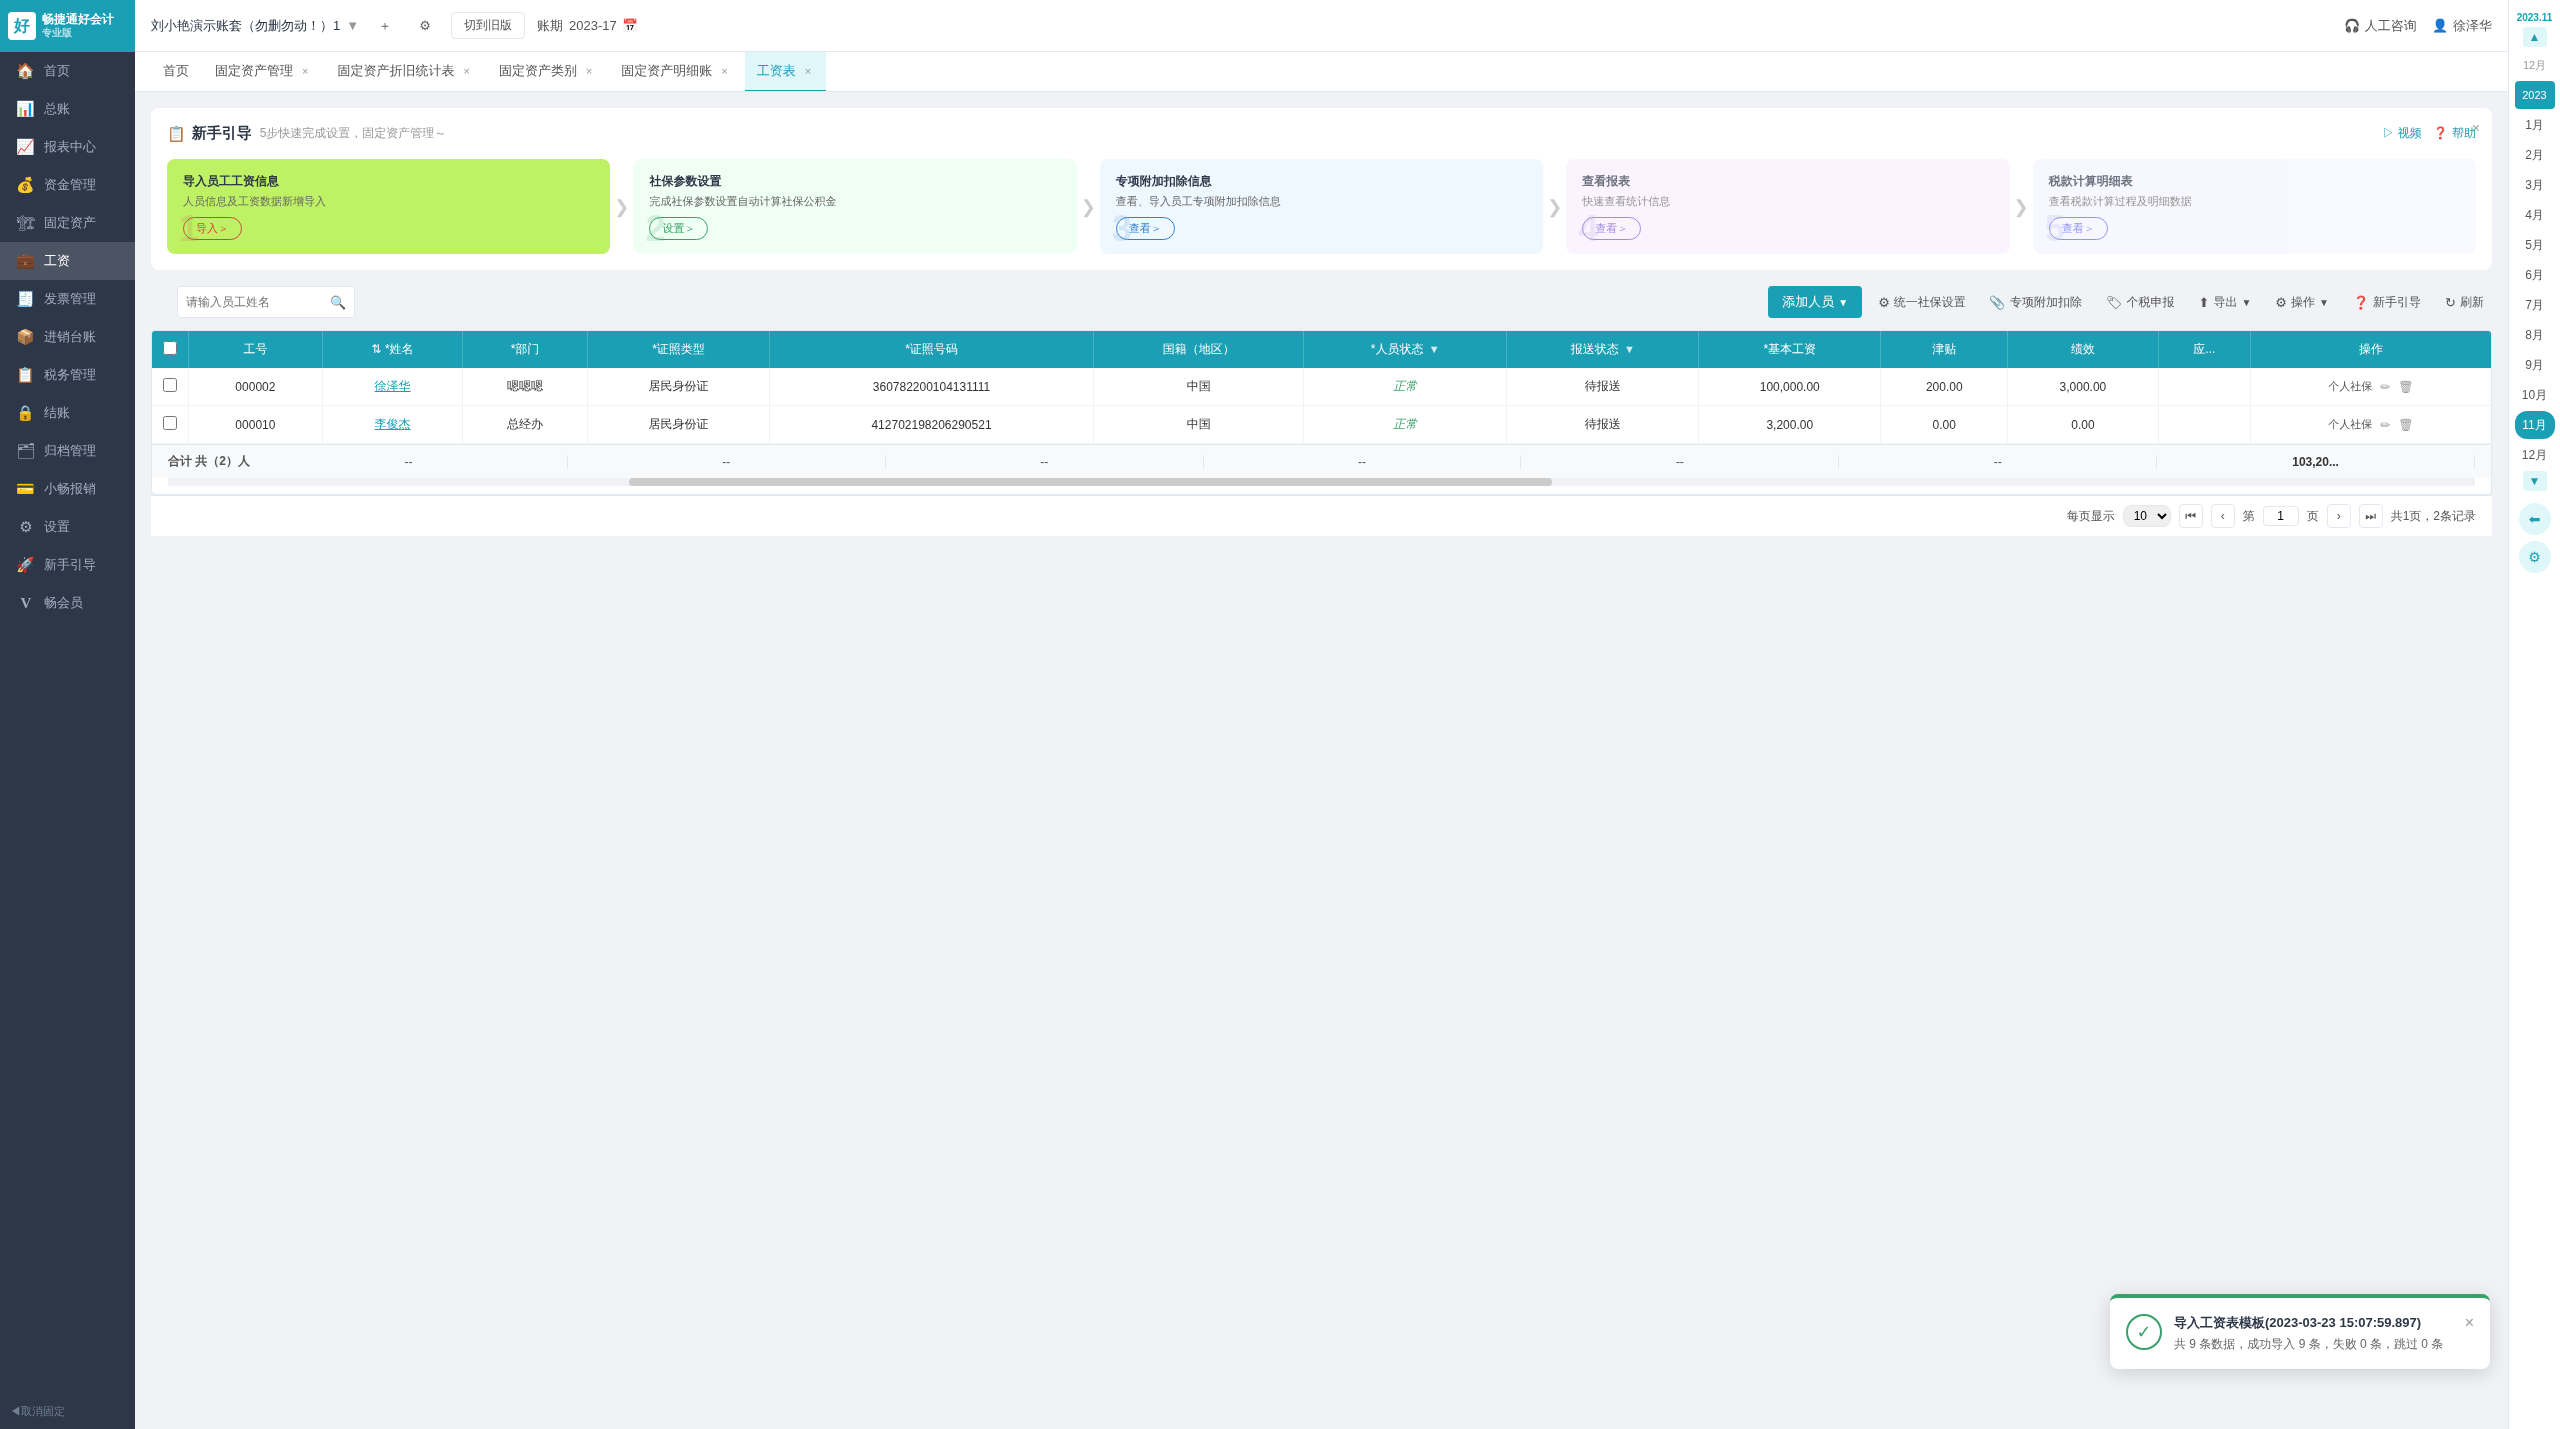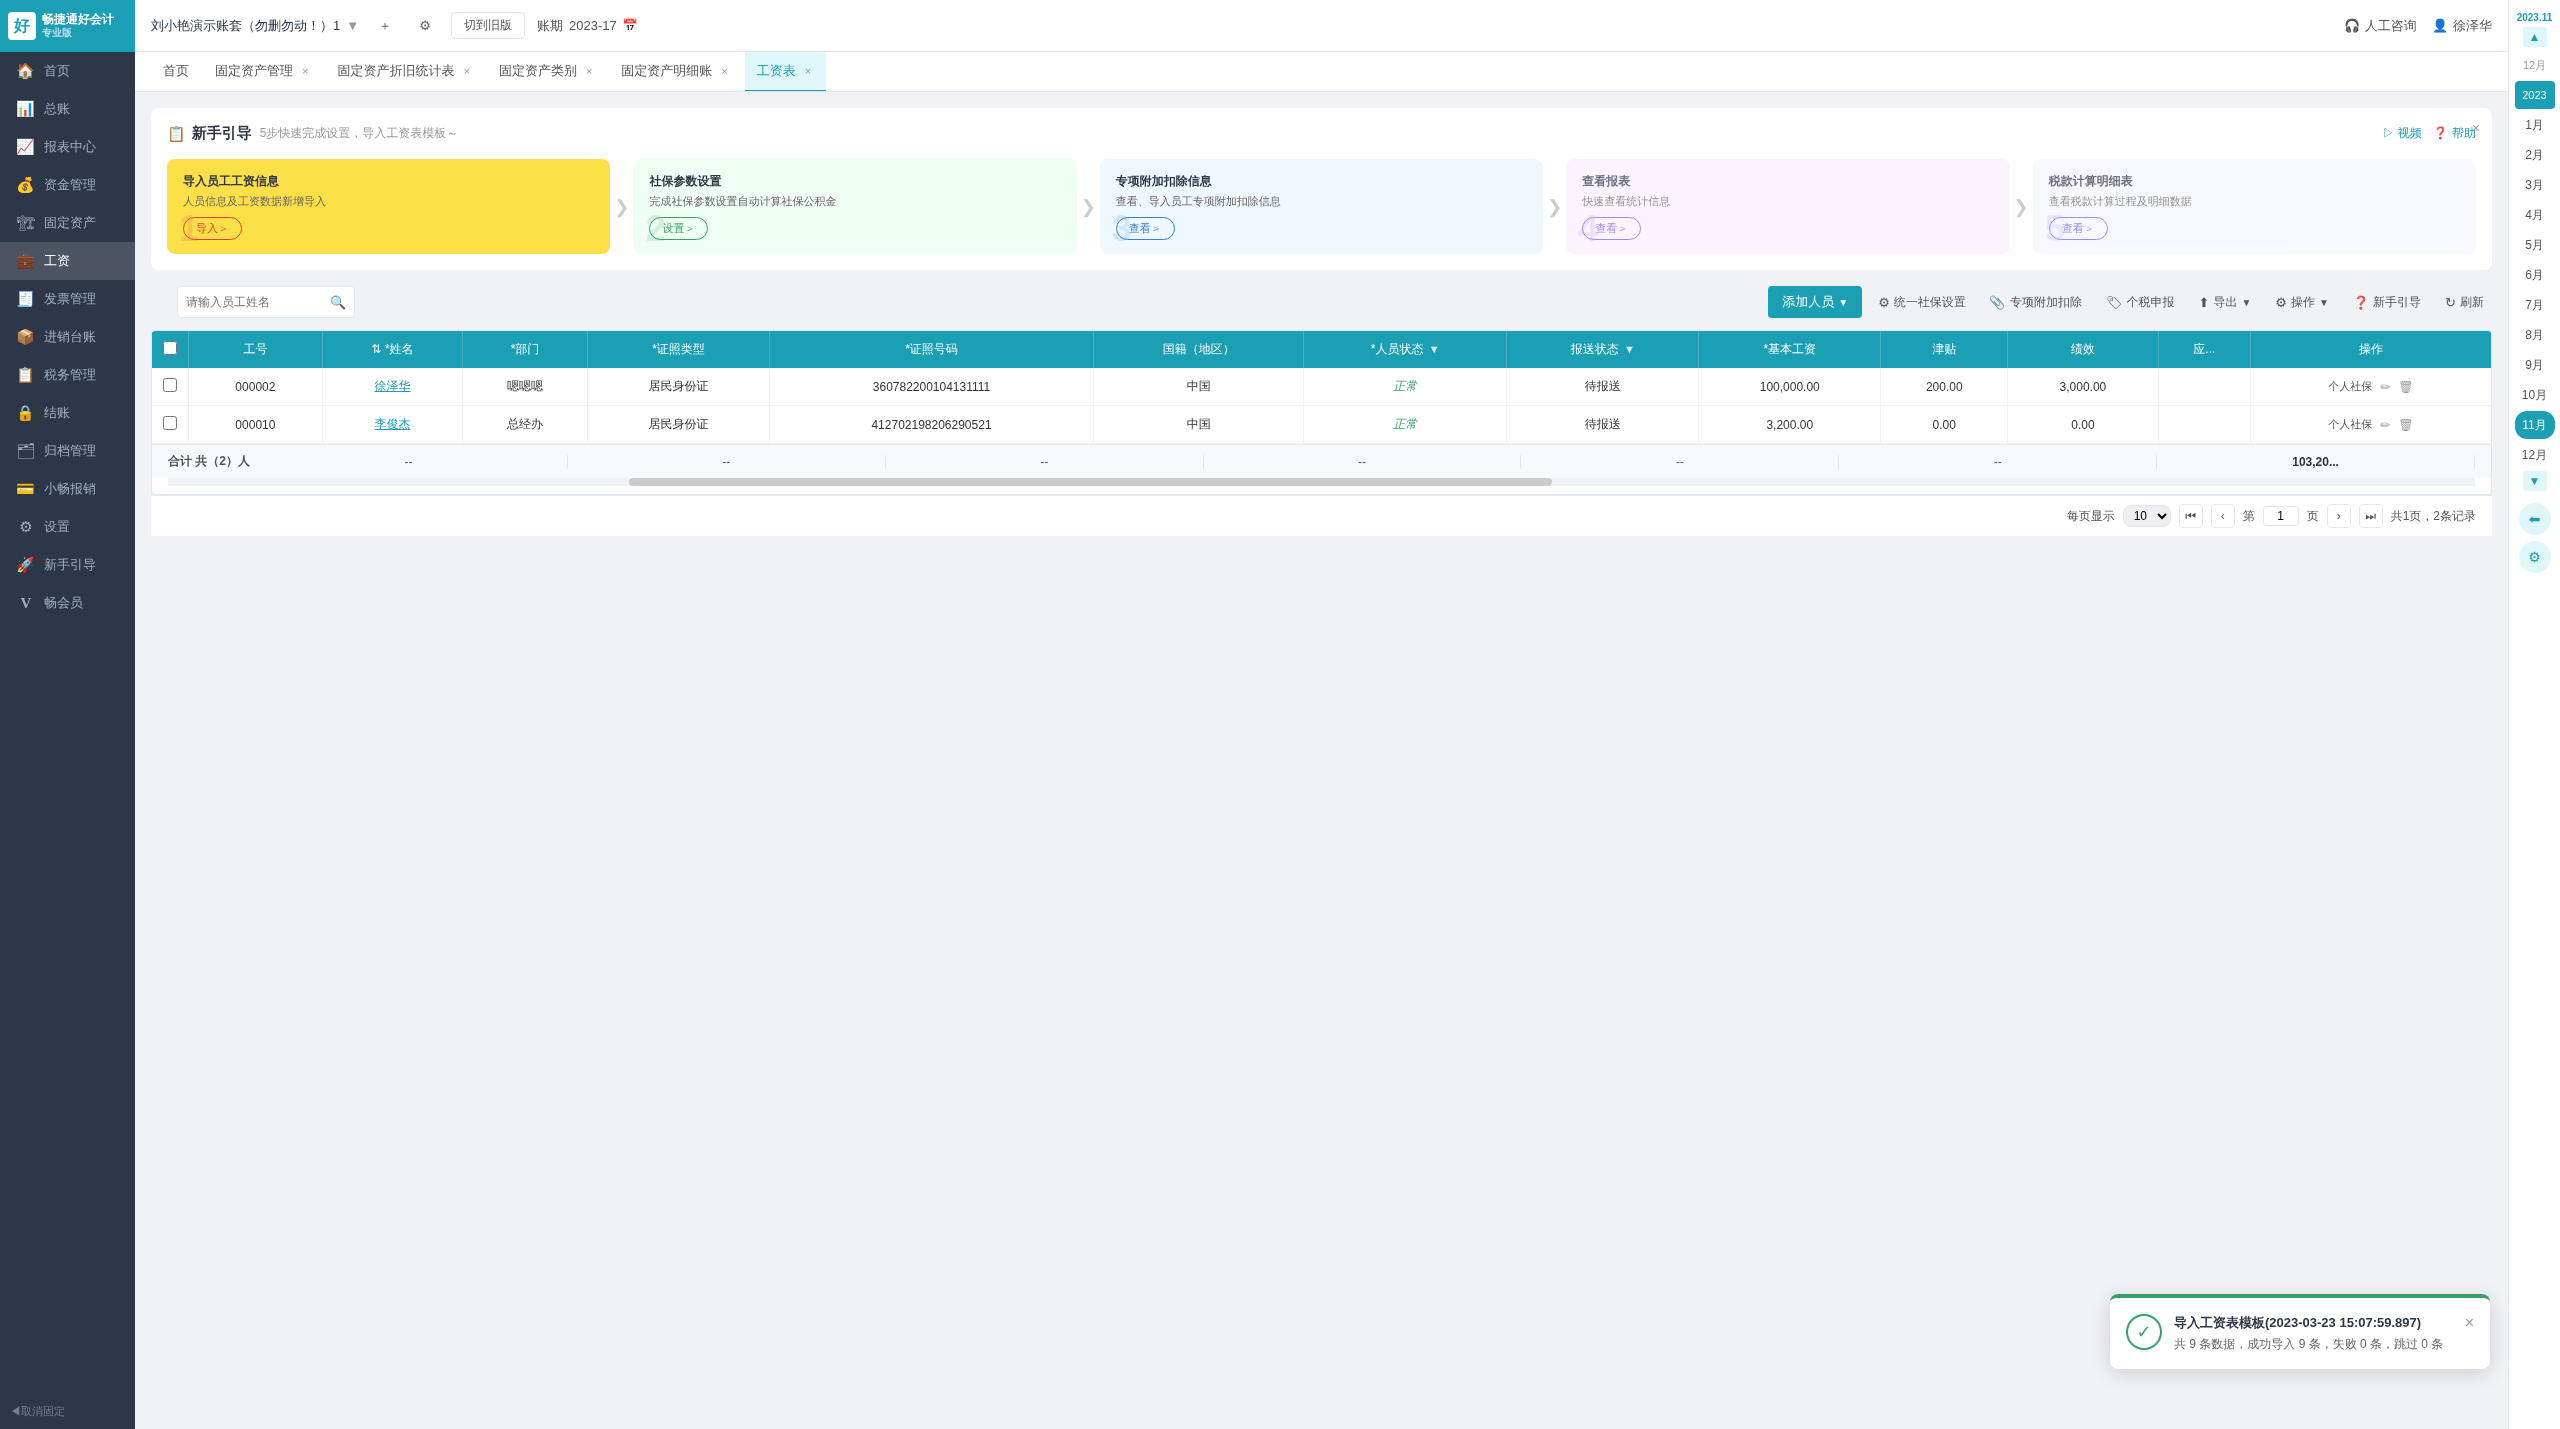--- a/index.html
+++ b/index.html
@@ -206,21 +206,21 @@
       align-items: center;
       gap: 0;
     }
     .guide-step {
       flex: 1;
       border-radius: 8px;
       padding: 14px 16px;
       position: relative;
       min-height: 90px;
     }
-    .guide-step-1 { background: #fde047; }
+    .guide-step-1 { background: #bef264; }
     .guide-step-2 { background: #f0fff4; }
     .guide-step-3 { background: #f0f8ff; }
     .guide-step-4 { background: #faf0ff; opacity: 0.7; }
     .guide-step-5 { background: #f5f5ff; opacity: 0.7; }
     .guide-arrow {
       color: #ccc;
       font-size: 18px;
       padding: 0 4px;
       flex-shrink: 0;
     }
@@ -684,21 +684,21 @@
   </div>
 
   <div class="content-area">
 
     <div class="guide-panel">
       <div class="guide-header">
         <div class="guide-title">
           <span>📋</span>
           <span>新手引导</span>
         </div>
-        <span class="guide-sub">5步快速完成设置，导入工资表模板～</span>
+        <span class="guide-sub">5步快速完成设置，固定资产管理～</span>
         <div class="guide-links">
           <span style="cursor:pointer;color:#1a9fb5;">
             ▷ <span>视频</span>
           </span>
           <span style="cursor:pointer;color:#1a9fb5;">
             ❓ <span>帮助</span>
           </span>
         </div>
       </div>
       <div class="guide-steps">

